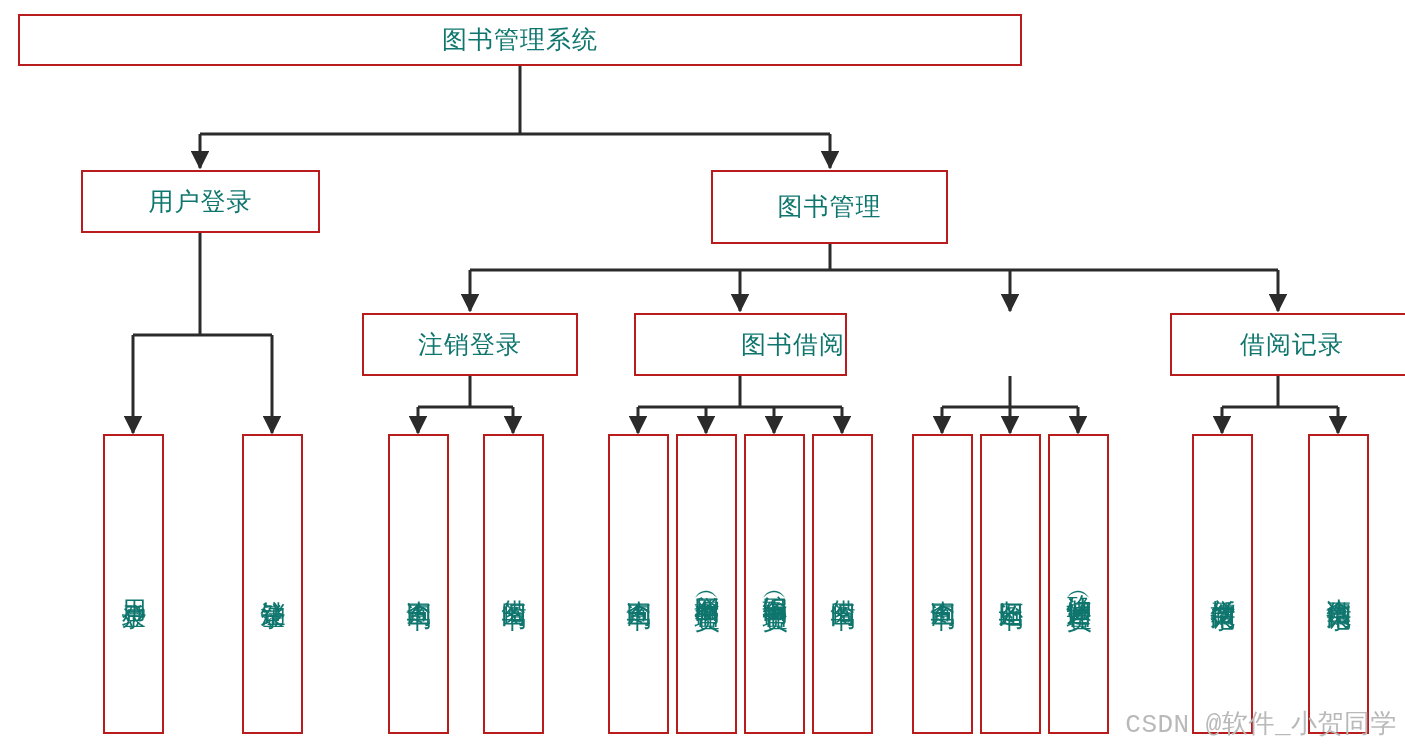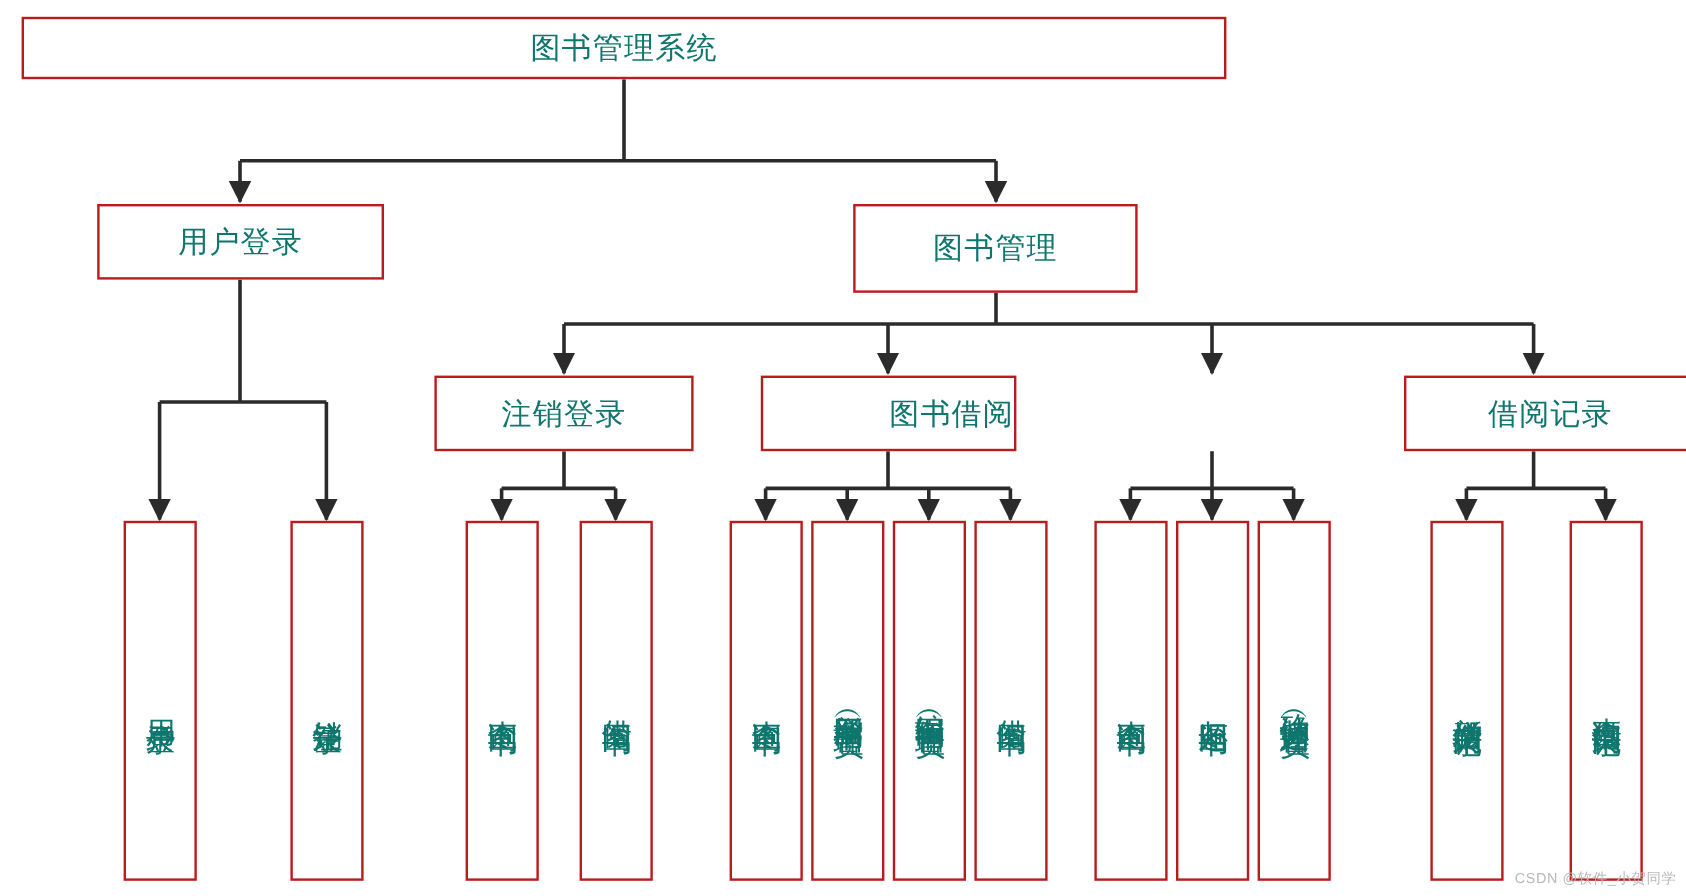--- a/index.html
+++ b/index.html
@@ -55,25 +55,25 @@
     white-space: pre-line;
   }
   .node.vert .label {
     writing-mode: vertical-rl;
     text-orientation: upright;
   }
   #watermark {
     position: absolute;
     right: 8px;
     bottom: 6px;
-    font-size: 12px;
+    font-size: 26px;
     color: #b9b9b9;
     letter-spacing: 0.5px;
     white-space: nowrap;
-    font-family: Liberation Sans, sans-serif;
+    font-family: Liberation Mono, monospace;
   }
 </style>
 </head>
 <body>
 
 <div id="diagram-root">
 
   <svg id="edge-layer" viewBox="0 0 1405 747" width="1405" height="747" xmlns="http://www.w3.org/2000/svg">
     <defs>
       <marker id="arrow" viewBox="0 0 10 10" refX="9.2" refY="5" markerWidth="6.2" markerHeight="6.2" orient="auto-start-reverse">

